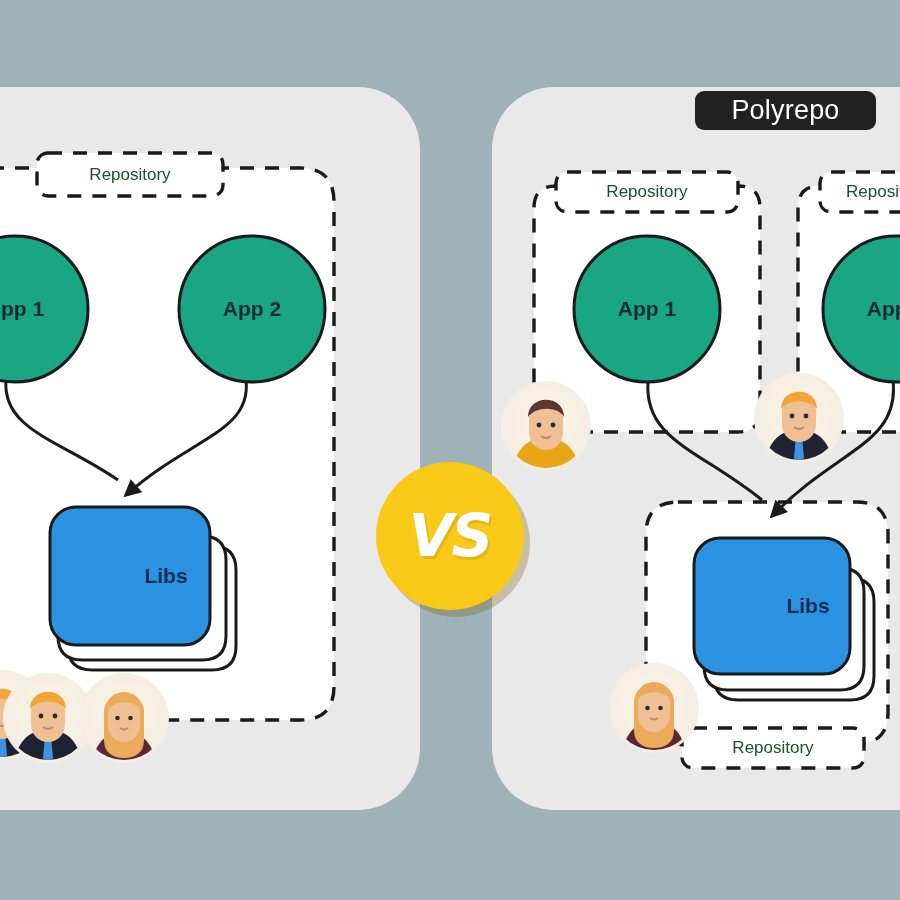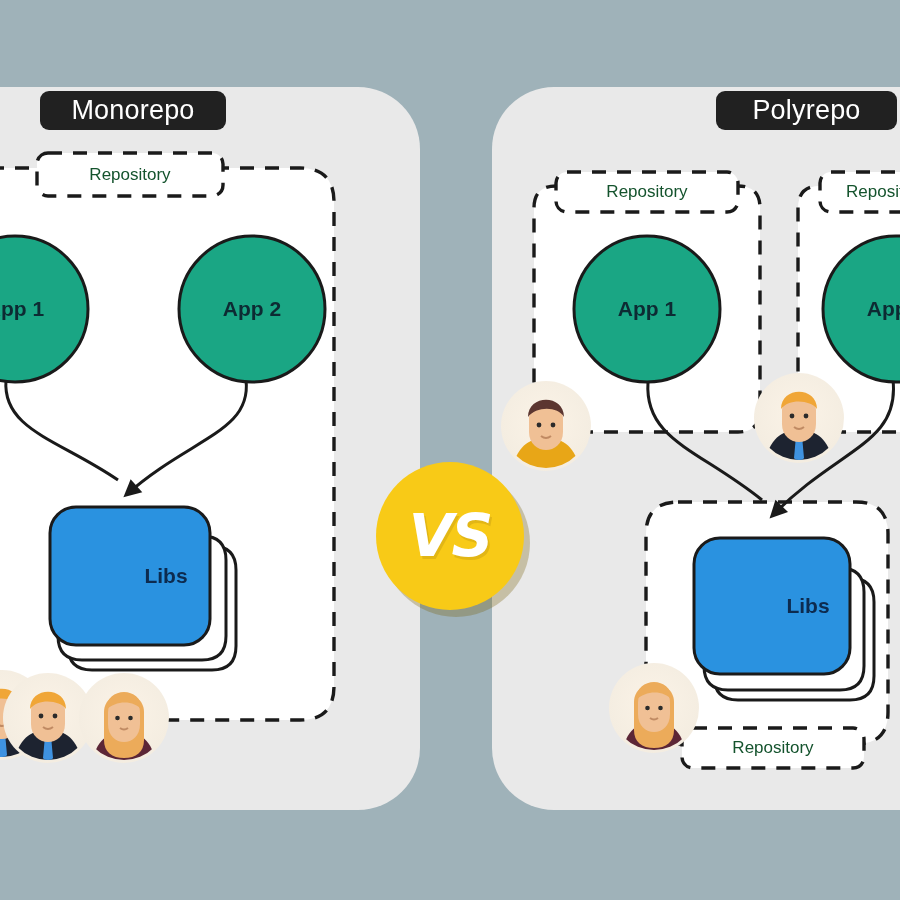--- a/index.html
+++ b/index.html
@@ -16,21 +16,21 @@
   #panel-mono{left:-120px;top:87px;width:540px;height:723px;border-radius:0 62px 62px 0;}
   #panel-poly{left:492px;top:87px;width:530px;height:723px;border-radius:62px 0 0 62px;}
 
   .title-pill{
     position:absolute;background:#212121;color:#ffffff;
     border-radius:9px;font-size:27px;font-weight:400;
     display:flex;align-items:center;justify-content:center;
     letter-spacing:.2px;
   }
   #title-mono{left:40px;top:91px;width:186px;height:39px;}
-  #title-poly{left:716px;top:91px;width:181px;height:39px;}
+  #title-poly{left:695px;top:91px;width:181px;height:39px;}
 
   svg.layer{position:absolute;left:0;top:0;width:900px;height:900px;overflow:visible;}
   .white-fill{fill:#ffffff;}
   .dash{fill:none;stroke:#1a1a1a;stroke-width:3.4;stroke-dasharray:14 11;stroke-linecap:butt;}
   .solid-line{fill:none;stroke:#1a1a1a;stroke-width:3;}
 
   .repo-label{
     position:absolute;font-size:17px;color:#14532d;
     display:flex;align-items:center;justify-content:center;
     white-space:nowrap;
@@ -229,23 +229,20 @@
         <path d="M-20,-6 C-20,-30 20,-30 20,-6 L20,22 C20,34 12,40 0,40 C-12,40 -20,34 -20,22 Z" fill="#ecab5a"></path>
         <path d="M-16,-6 C-16,-24 16,-24 16,-6 L16,6 C16,18 8,24 0,24 C-8,24 -16,18 -16,6 Z" fill="#f0c095"></path>
         <path d="M-18,-8 C-18,-32 18,-32 18,-8 C10,-18 -8,-18 -18,-8 Z" fill="#ecab5a"></path>
         <circle cx="-6.5" cy="0" r="2.3" fill="#2b2b2b"></circle>
         <circle cx="6.5" cy="0" r="2.3" fill="#2b2b2b"></circle>
         <path d="M-4,10 Q0,13 4,10" stroke="#c08a63" stroke-width="2" fill="none"></path>
       </g>
     </g>
   </svg>
 
-  <div class="title-pill" id="title-mono">
-    <span>Monorepo</span>
-  </div>
   <div class="title-pill" id="title-poly">
     <span>Polyrepo</span>
   </div>
 
   <div class="repo-label" style="left:37px;top:153px;width:186px;height:43px;">Repository</div>
   <div class="repo-label" style="left:556px;top:172px;width:182px;height:40px;">Repository</div>
   <div class="repo-label" style="left:820px;top:172px;width:182px;height:40px;justify-content:flex-start;padding-left:26px;box-sizing:border-box;">Repository</div>
   <div class="repo-label" style="left:682px;top:728px;width:182px;height:40px;">Repository</div>
 
   <div class="app-label" style="left:-58px;top:295px;width:146px;height:28px;">App 1</div>

